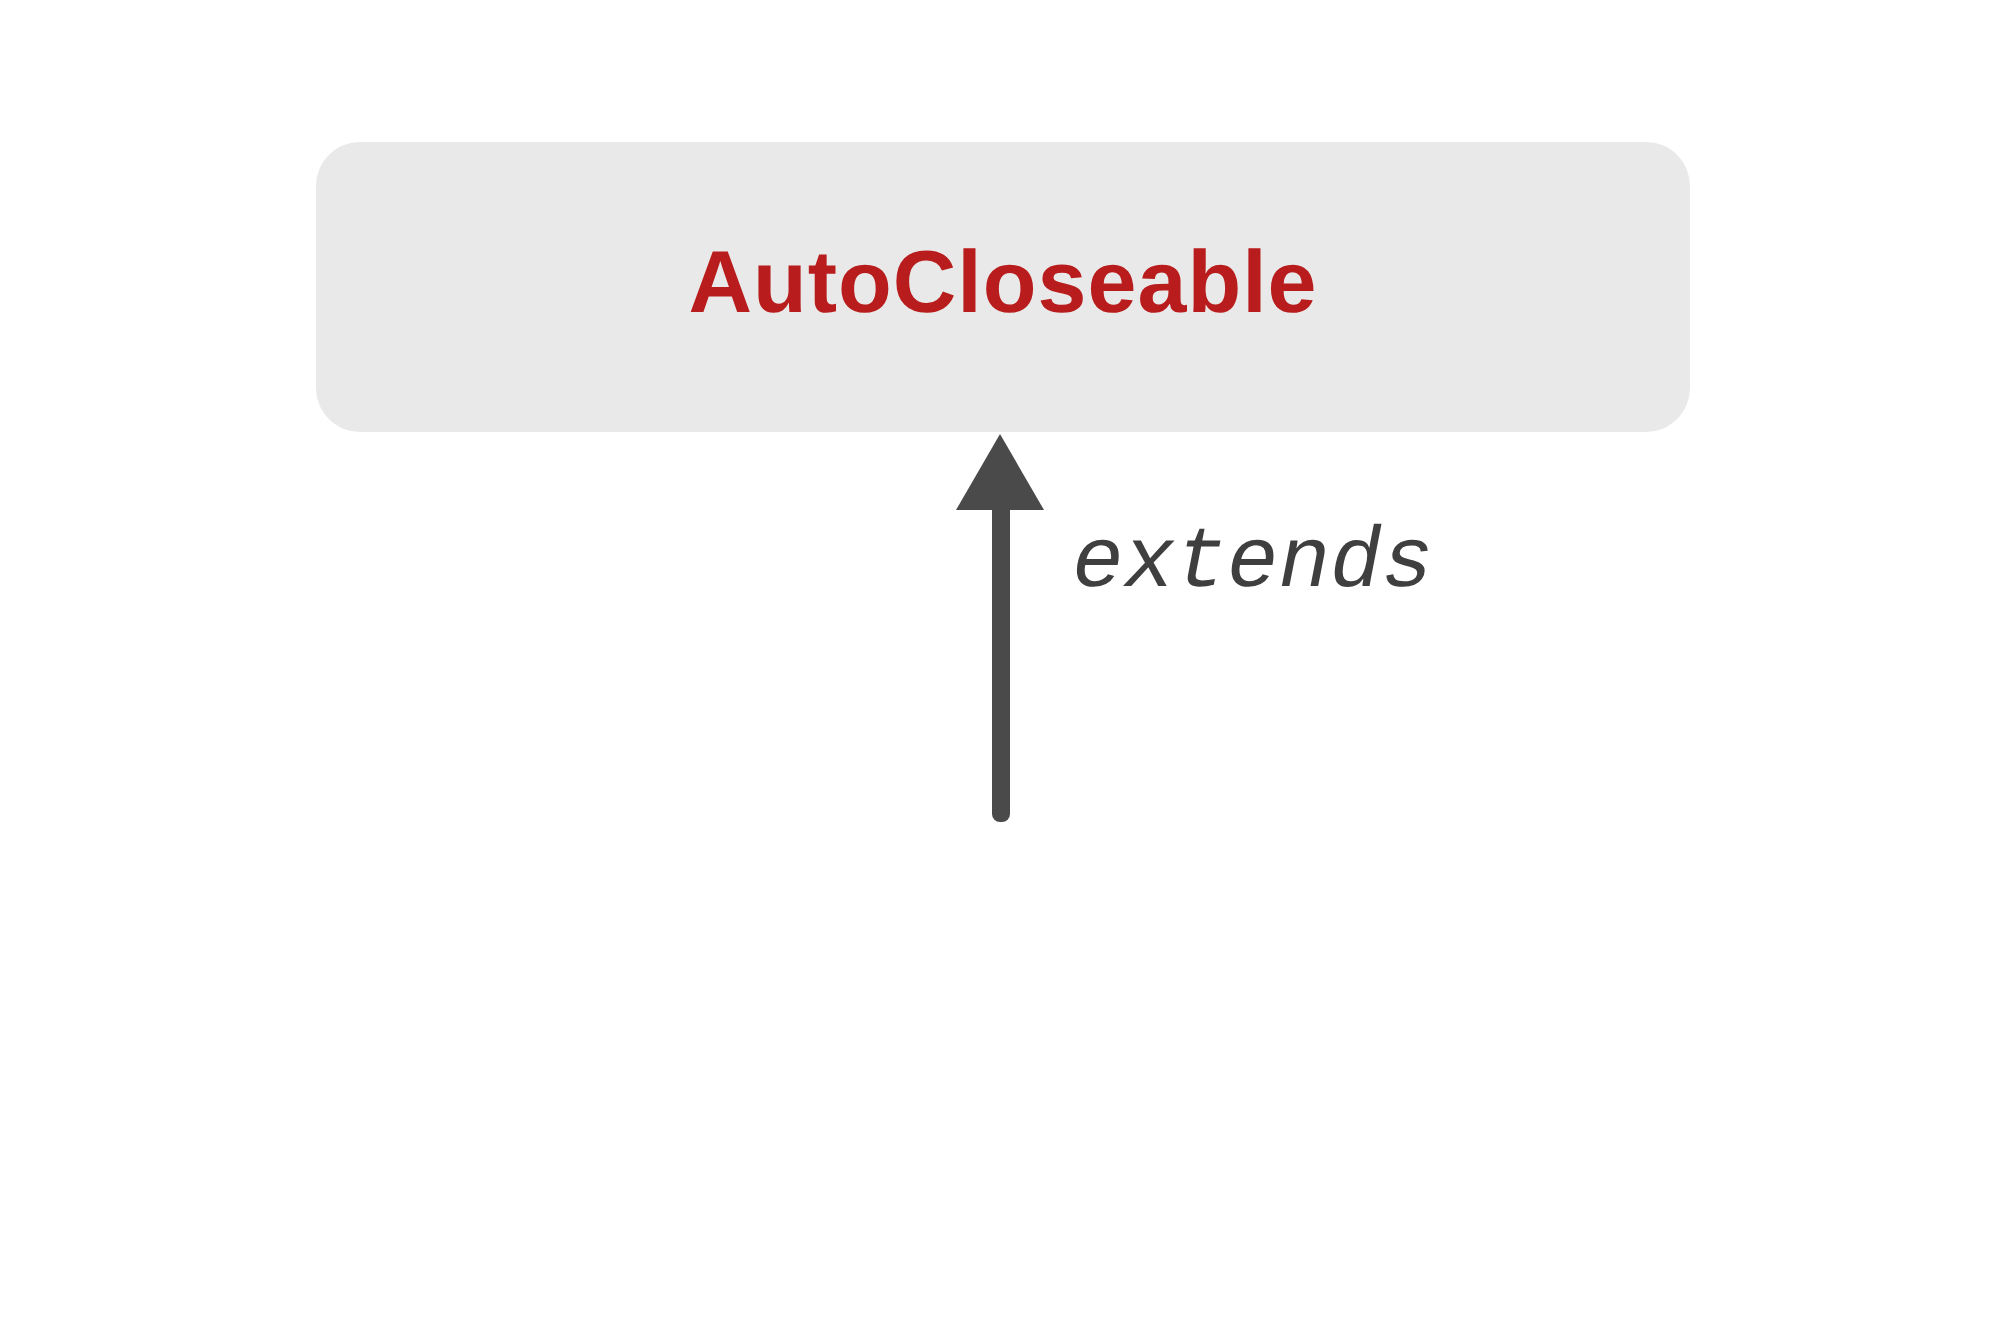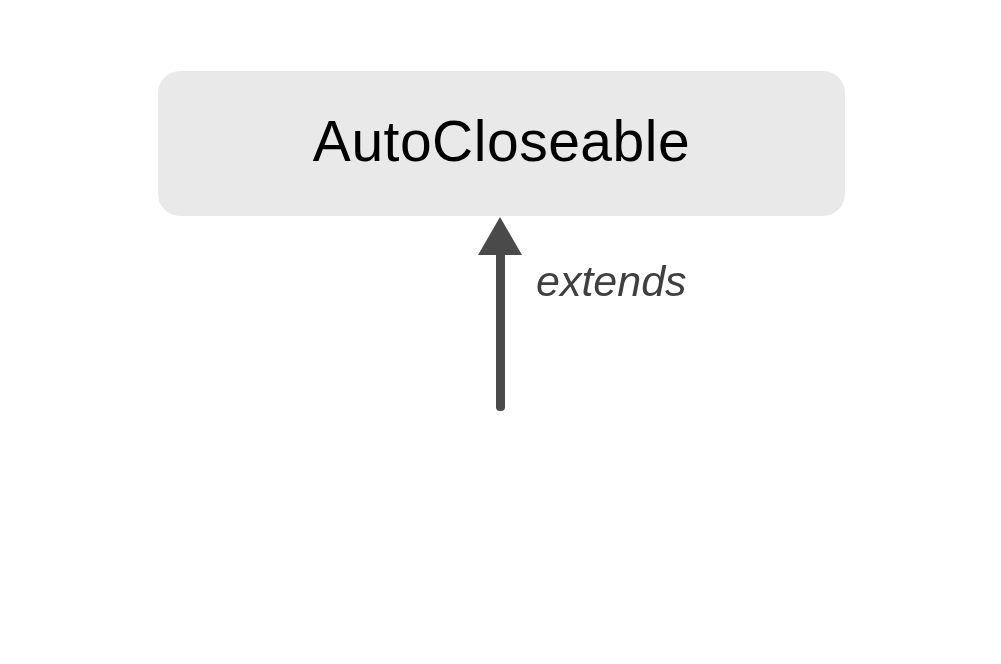--- a/index.html
+++ b/index.html
@@ -27,23 +27,23 @@
   }
   .node-top {
     top: 71px;
     height: 145px;
   }
   .node-bottom {
     top: 412px;
     height: 151px;
   }
   .node-label {
-    font-size: 57px;
-    font-weight: 400;
-    color: #000000;
+    font-size: 44px;
+    font-weight: 700;
+    color: #b91c1c;
     letter-spacing: 0.5px;
     line-height: 1;
     padding-bottom: 4px;
   }
   .arrow-shaft {
     position: absolute;
     left: 496px;
     top: 250px;
     width: 9px;
     height: 161px;
@@ -61,20 +61,21 @@
     border-bottom: 38px solid #4a4a4a;
   }
   .edge-label {
     position: absolute;
     left: 536px;
     top: 258px;
     font-size: 43px;
     font-style: italic;
     color: #3f3f3f;
     line-height: 1.1;
+    font-family: Liberation Mono, monospace;
   }
 </style>
 </head>
 <body>
 
 <div class="canvas">
 
   <div class="node node-top">
     <span class="node-label">AutoCloseable</span>
   </div>

